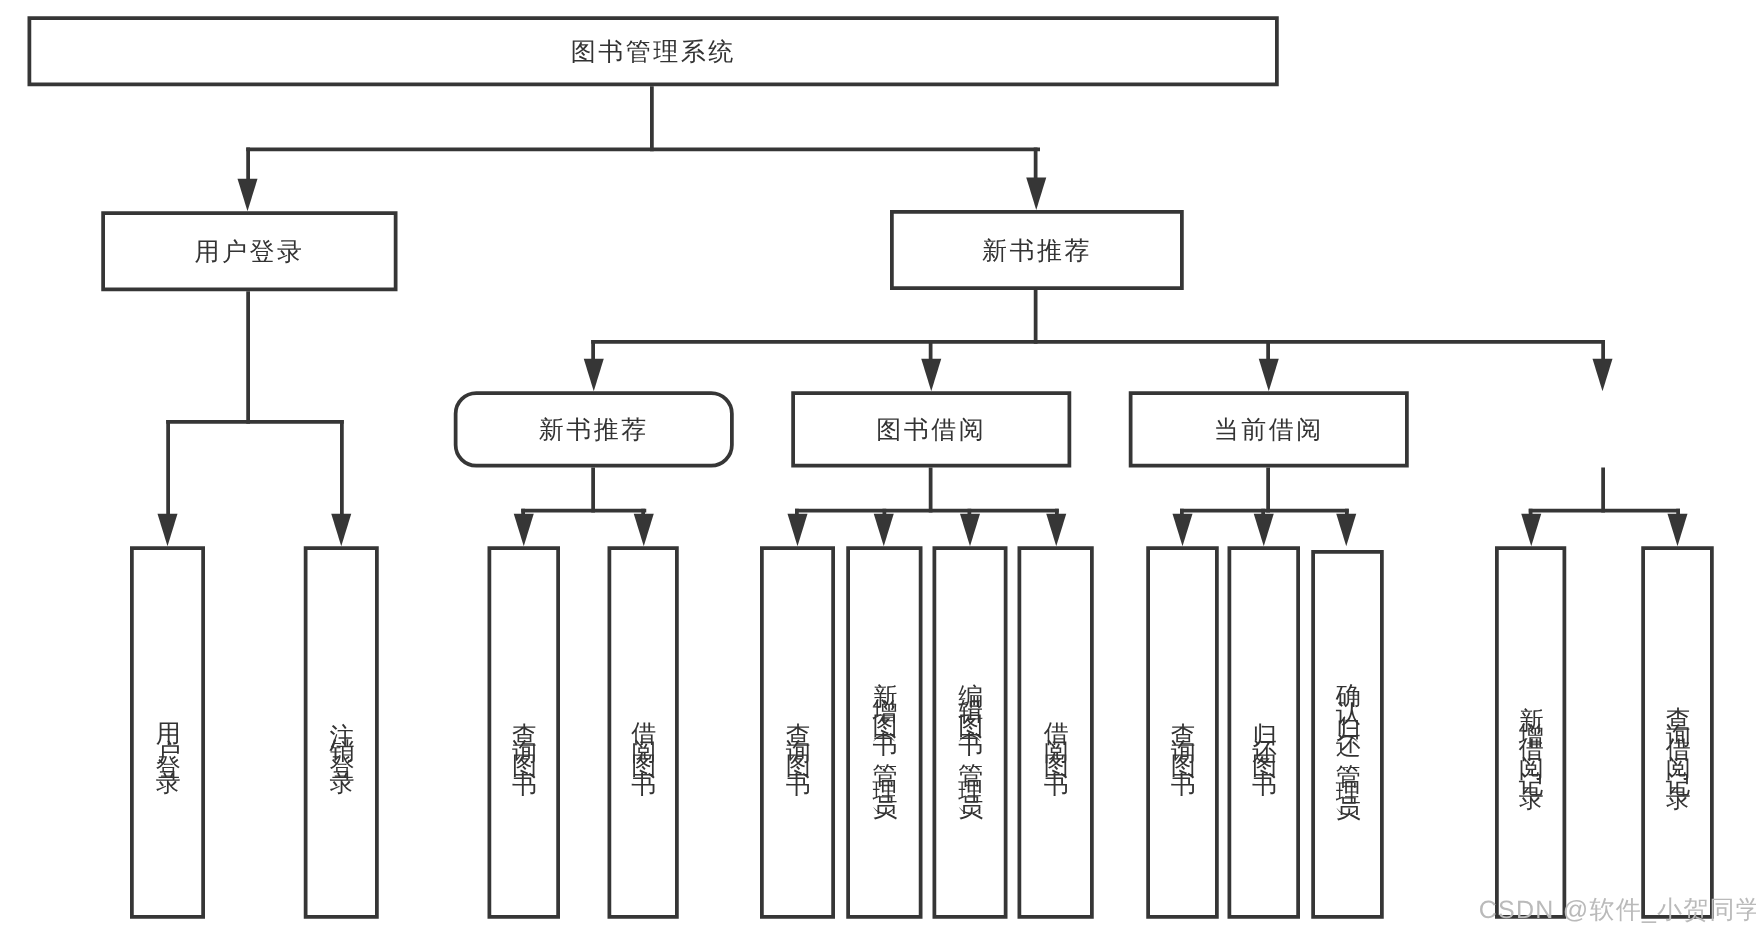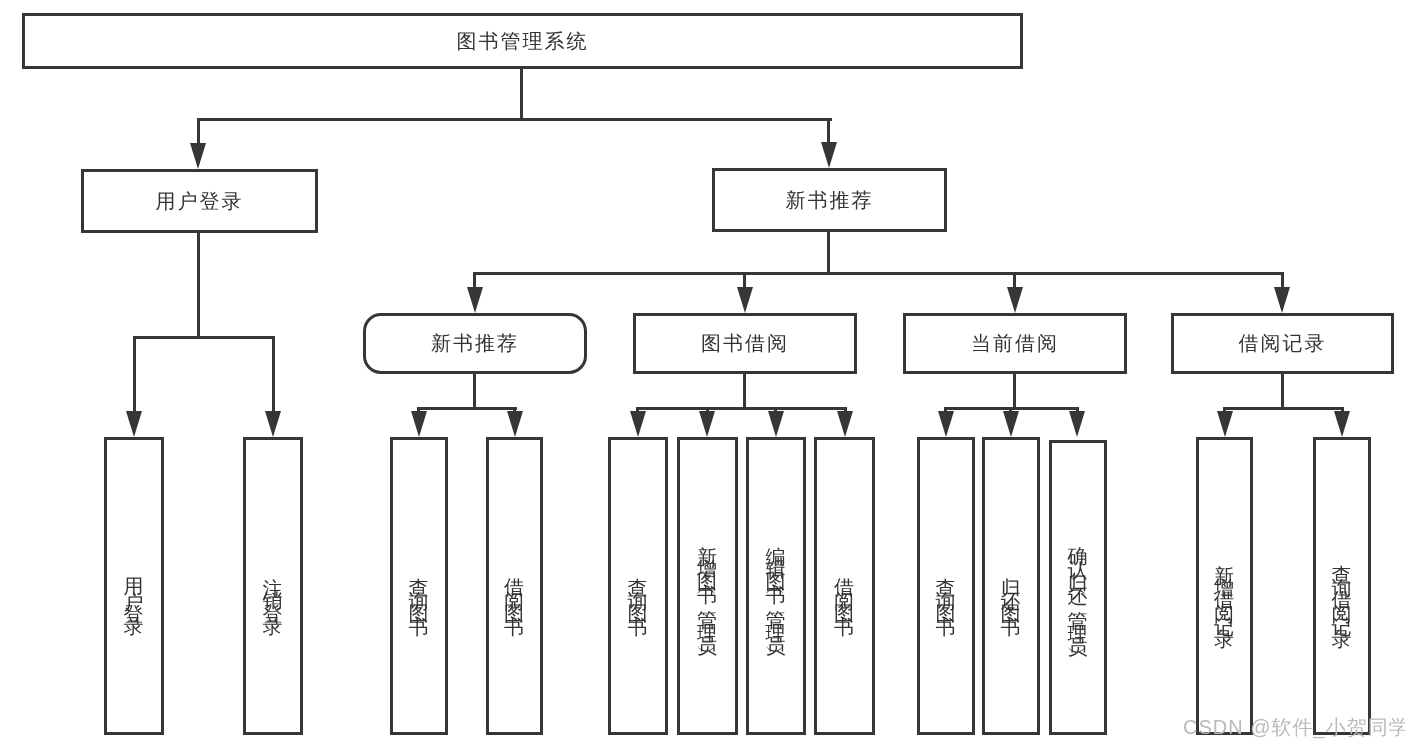--- a/index.html
+++ b/index.html
@@ -71,23 +71,20 @@
   <div class="arrow" style="left:1274px;top:287px;"></div>
 
   <div class="box" style="left:363px;top:313px;width:224px;height:61px;border-radius:18px;">
     <span>新书推荐</span>
   </div>
   <div class="box" style="left:903px;top:313px;width:224px;height:61px;">
     <span>当前借阅</span>
   </div>
   <div class="box" style="left:633px;top:313px;width:224px;height:61px;">
     <span>图书借阅</span>
-  </div>
-  <div class="box" style="left:1171px;top:313px;width:223px;height:61px;">
-    <span>借阅记录</span>
   </div>
 
   <div class="vl" style="left:473px;top:374px;height:36px;"></div>
   <div class="hl" style="left:417px;top:407px;width:100px;"></div>
   <div class="vl" style="left:417px;top:407px;height:10px;"></div>
   <div class="vl" style="left:513px;top:407px;height:10px;"></div>
   <div class="arrow" style="left:411px;top:411px;"></div>
   <div class="arrow" style="left:507px;top:411px;"></div>
 
   <div class="vl" style="left:743px;top:374px;height:36px;"></div>

